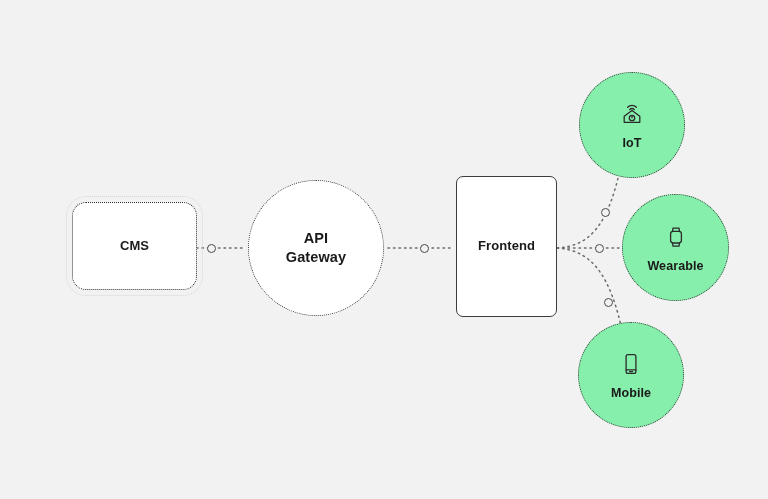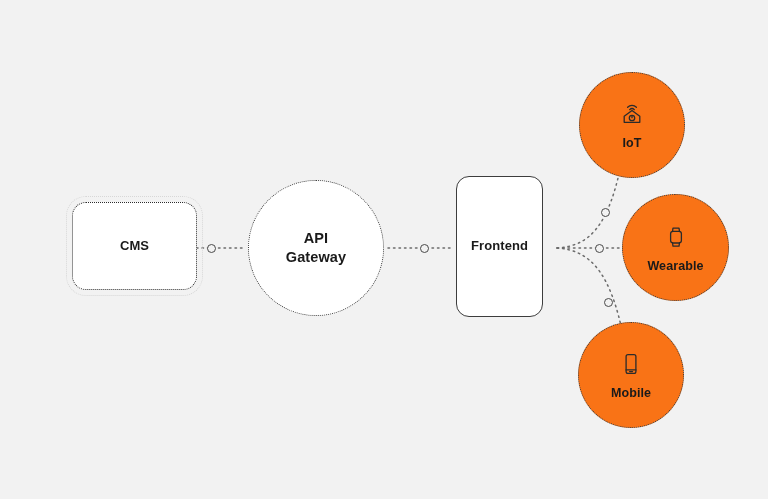--- a/index.html
+++ b/index.html
@@ -76,30 +76,30 @@
     border-radius: 50%;
     border: 1.4px dotted #dcdcdc;
     background: #fafafa;
     z-index: -1;
     pointer-events: none;
   }
   
   #node-frontend {
     left: 456px;
     top: 176px;
-    width: 87px;
+    width: 101px;
     height: 141px;
     border: 1.3px solid #3d3d3d;
-    border-radius: 13px;
+    border-radius: 7px;
     background: #ffffff;
   }
   
   .circle-node {
     border-radius: 50%;
-    background: #f97316;
+    background: #86efac;
     border: 1.5px dotted #3a3a3a;
   }
   #node-iot {
     left: 579px;
     top: 72px;
     width: 106px;
     height: 106px;
   }
   #node-wearable {
     left: 622px;

